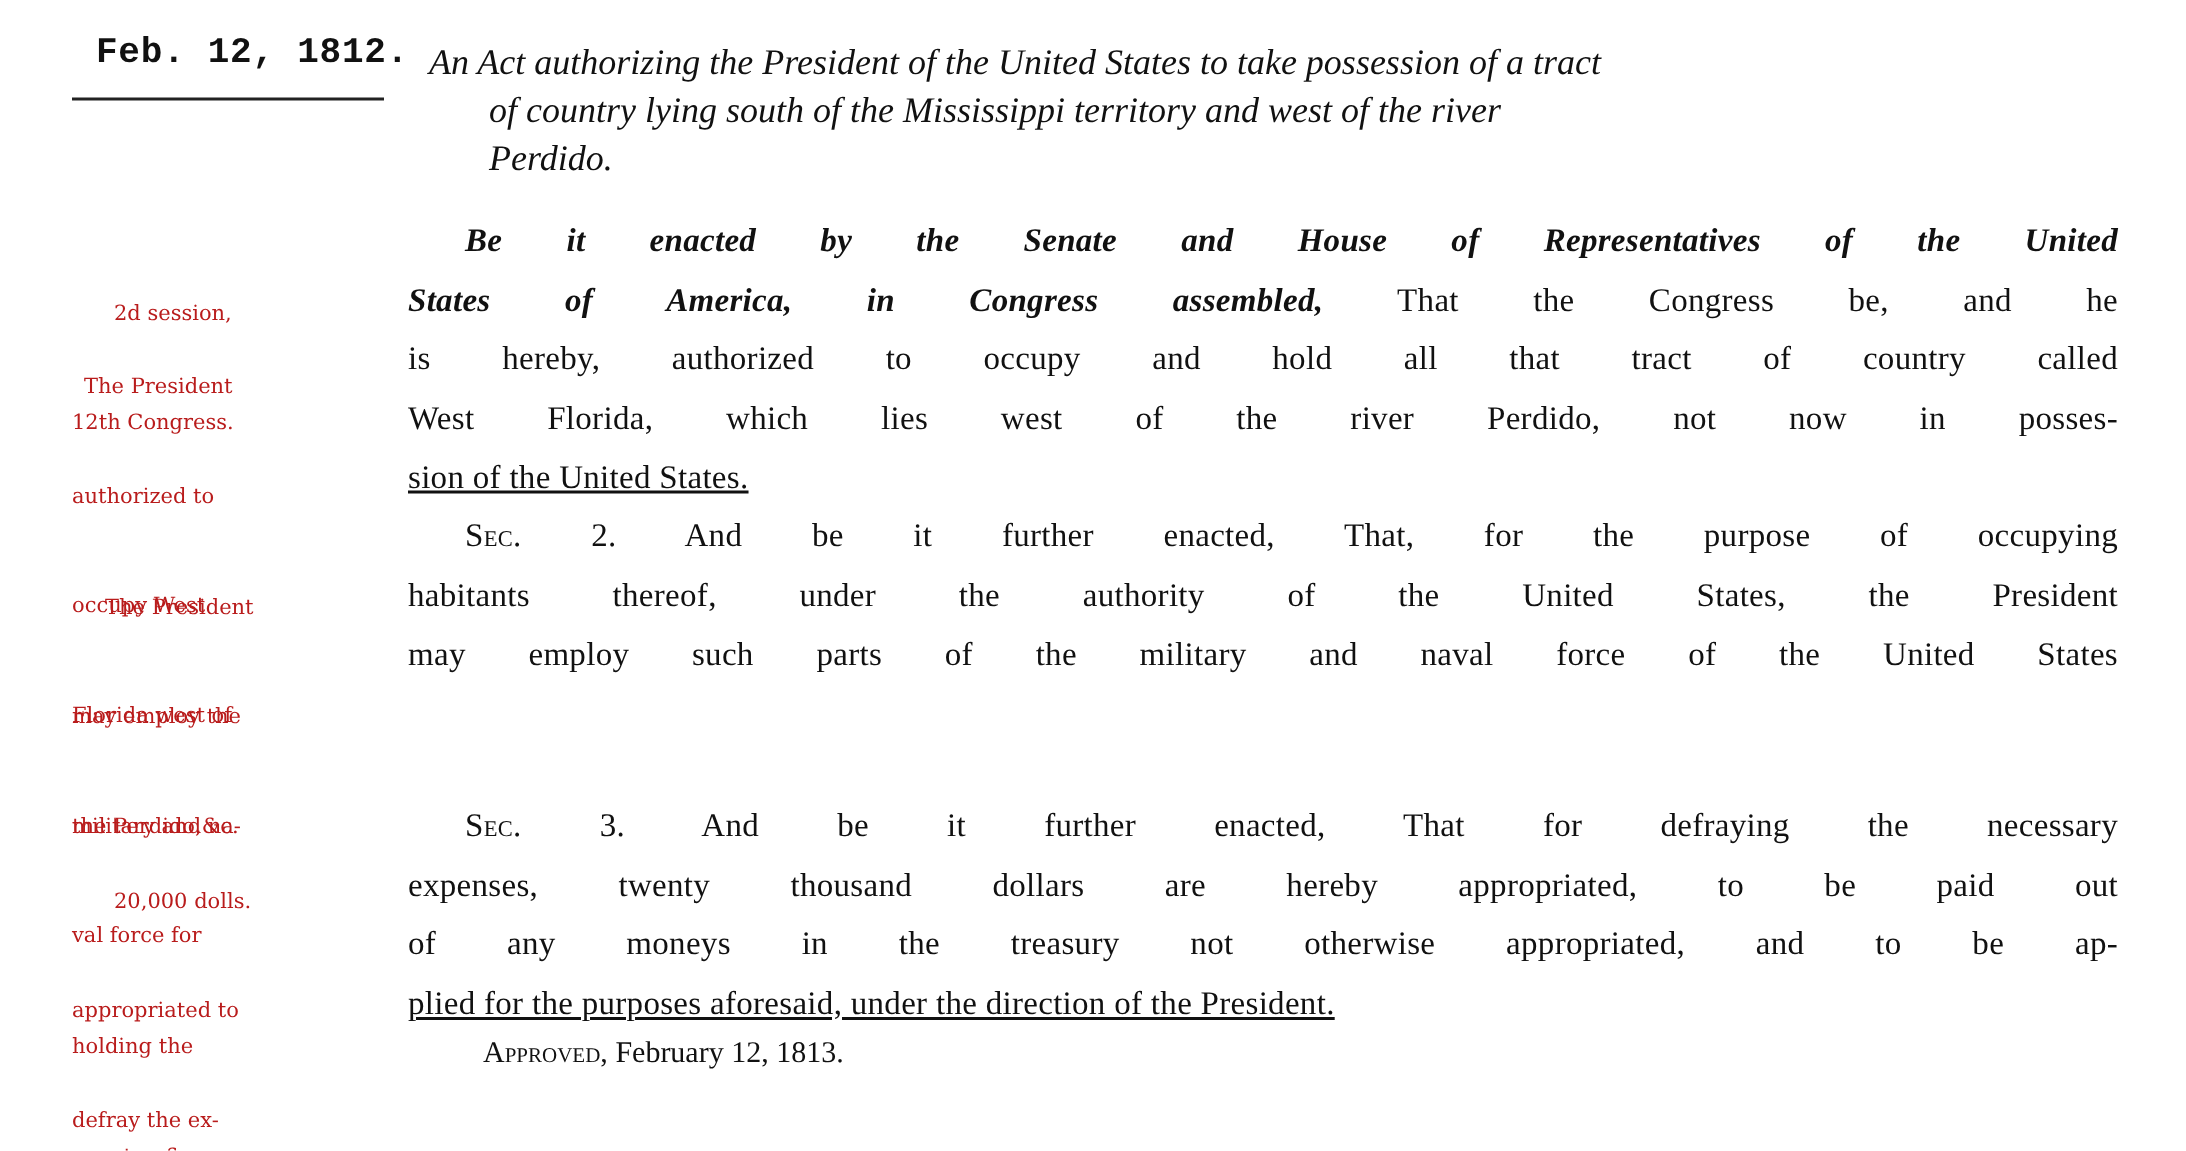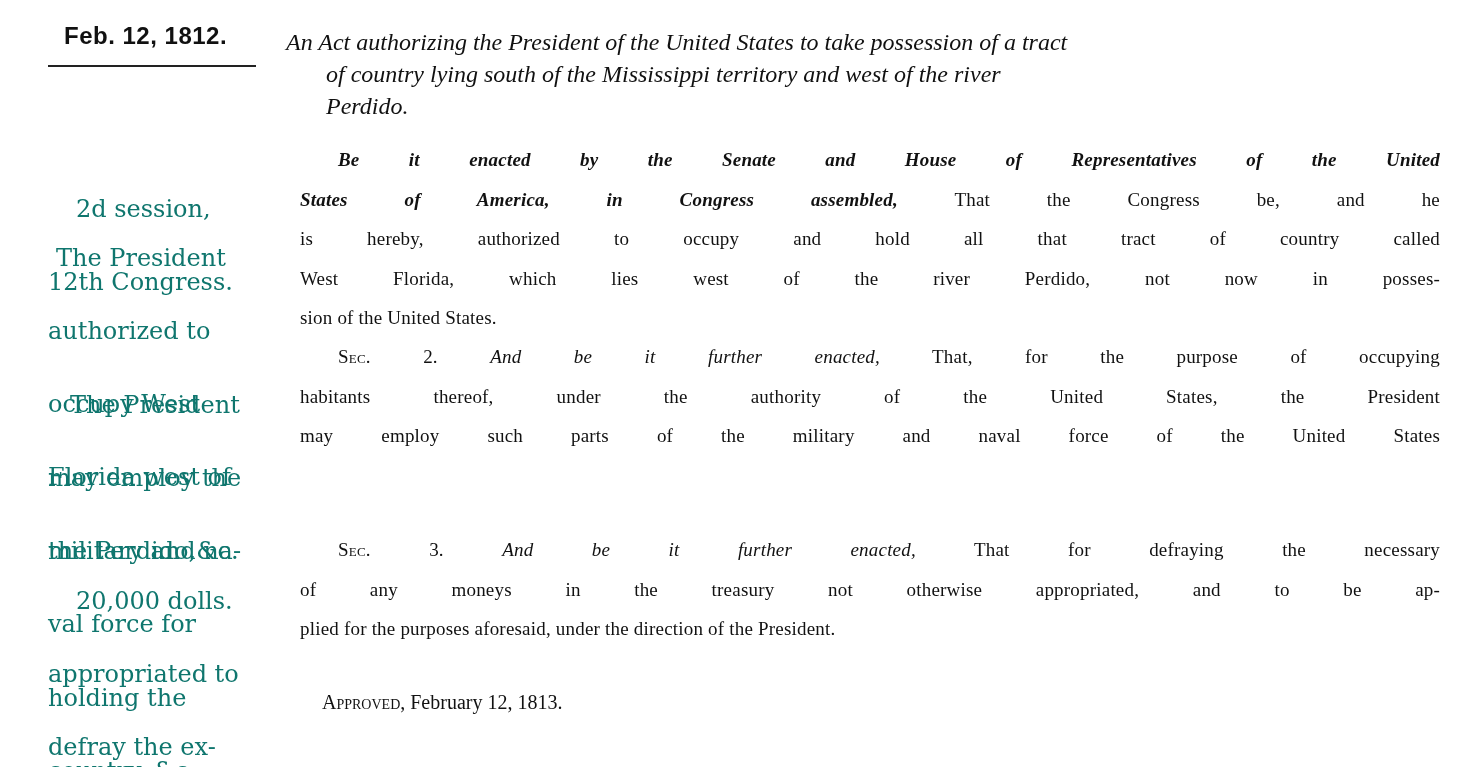--- a/index.html
+++ b/index.html
@@ -22,38 +22,38 @@
     }
 
     
     .margin-date {
       position: absolute;
       left: 64px;
       top: 22px;
       font-size: 24px;
       font-weight: bold;
       letter-spacing: 0.5px;
-      font-family: Liberation Sans, sans-serif;
+      font-family: Liberation Mono, monospace;
       text-align: right;
     }
     .margin-rule {
       position: absolute;
       left: 48px;
       top: 65px;
       width: 208px;
       height: 0;
       border-top: 2px solid #222;
     }
     .margin-note {
       position: absolute;
       left: 48px;
       font-family: "DejaVu Serif", serif;
-      font-size: 24px;
+      font-size: 14px;
       line-height: 24.4px;
-      color: #0f766e;
+      color: #b91c1c;
       white-space: pre;
     }
     .margin-note .line { display: block; }
     .margin-note .indent { padding-left: 28px; }
 
     
     .title {
       position: absolute;
       left: 286px;
       top: 26px;
@@ -61,39 +61,40 @@
       font-style: italic;
       font-weight: normal;
       font-size: 24px;
       line-height: 32px;
     }
     .title .line { display: block; white-space: nowrap; }
     .title .hang { padding-left: 40px; }
 
     .body-text {
       position: absolute;
-      left: 300px;
+      left: 272px;
       width: 1140px;
-      font-size: 19px;
+      font-size: 22px;
       line-height: 39.5px;
       letter-spacing: 0.2px;
     }
     .body-text .line {
       display: block;
       white-space: nowrap;
       text-align: justify;
       text-align-last: justify;
     }
     .body-text .line.last {
       text-align: center;
       text-align-last: left;
+      text-decoration: underline;
     }
     .body-text .line.first { padding-left: 38px; }
     .enact { font-style: italic; font-weight: bold; }
-    .ital { font-style: italic; }
+    .ital { }
     .smallcaps { font-variant: small-caps; }
 
     .approved {
       position: absolute;
       left: 322px;
       top: 683px;
       font-size: 20px;
       line-height: 39.5px;
     }
   </style>
@@ -151,20 +152,21 @@
   </div>
 
   <div class="body-text" style="top:337px;">
     <span class="line first"><span class="smallcaps">Sec. 2.</span> <span class="ital">And be it further enacted,</span><span> That, for the purpose of occupying</span></span>
     <span class="line">habitants thereof, under the authority of the United States, the President</span>
     <span class="line">may employ such parts of the military and naval force of the United States</span>
   </div>
 
   <div class="body-text" style="top:530px;">
     <span class="line first"><span class="smallcaps">Sec. 3.</span> <span class="ital">And be it further enacted,</span><span> That for defraying the necessary</span></span>
+    <span class="line">expenses, twenty thousand dollars are hereby appropriated, to be paid out</span>
     <span class="line">of any moneys in the treasury not otherwise appropriated, and to be ap-</span>
     <span class="line last">plied for the purposes aforesaid, under the direction of the President.</span>
   </div>
 
   <div class="approved">
     <span class="smallcaps">Approved,</span><span> February 12, 1813.</span>
   </div>
 
 </div>
 

